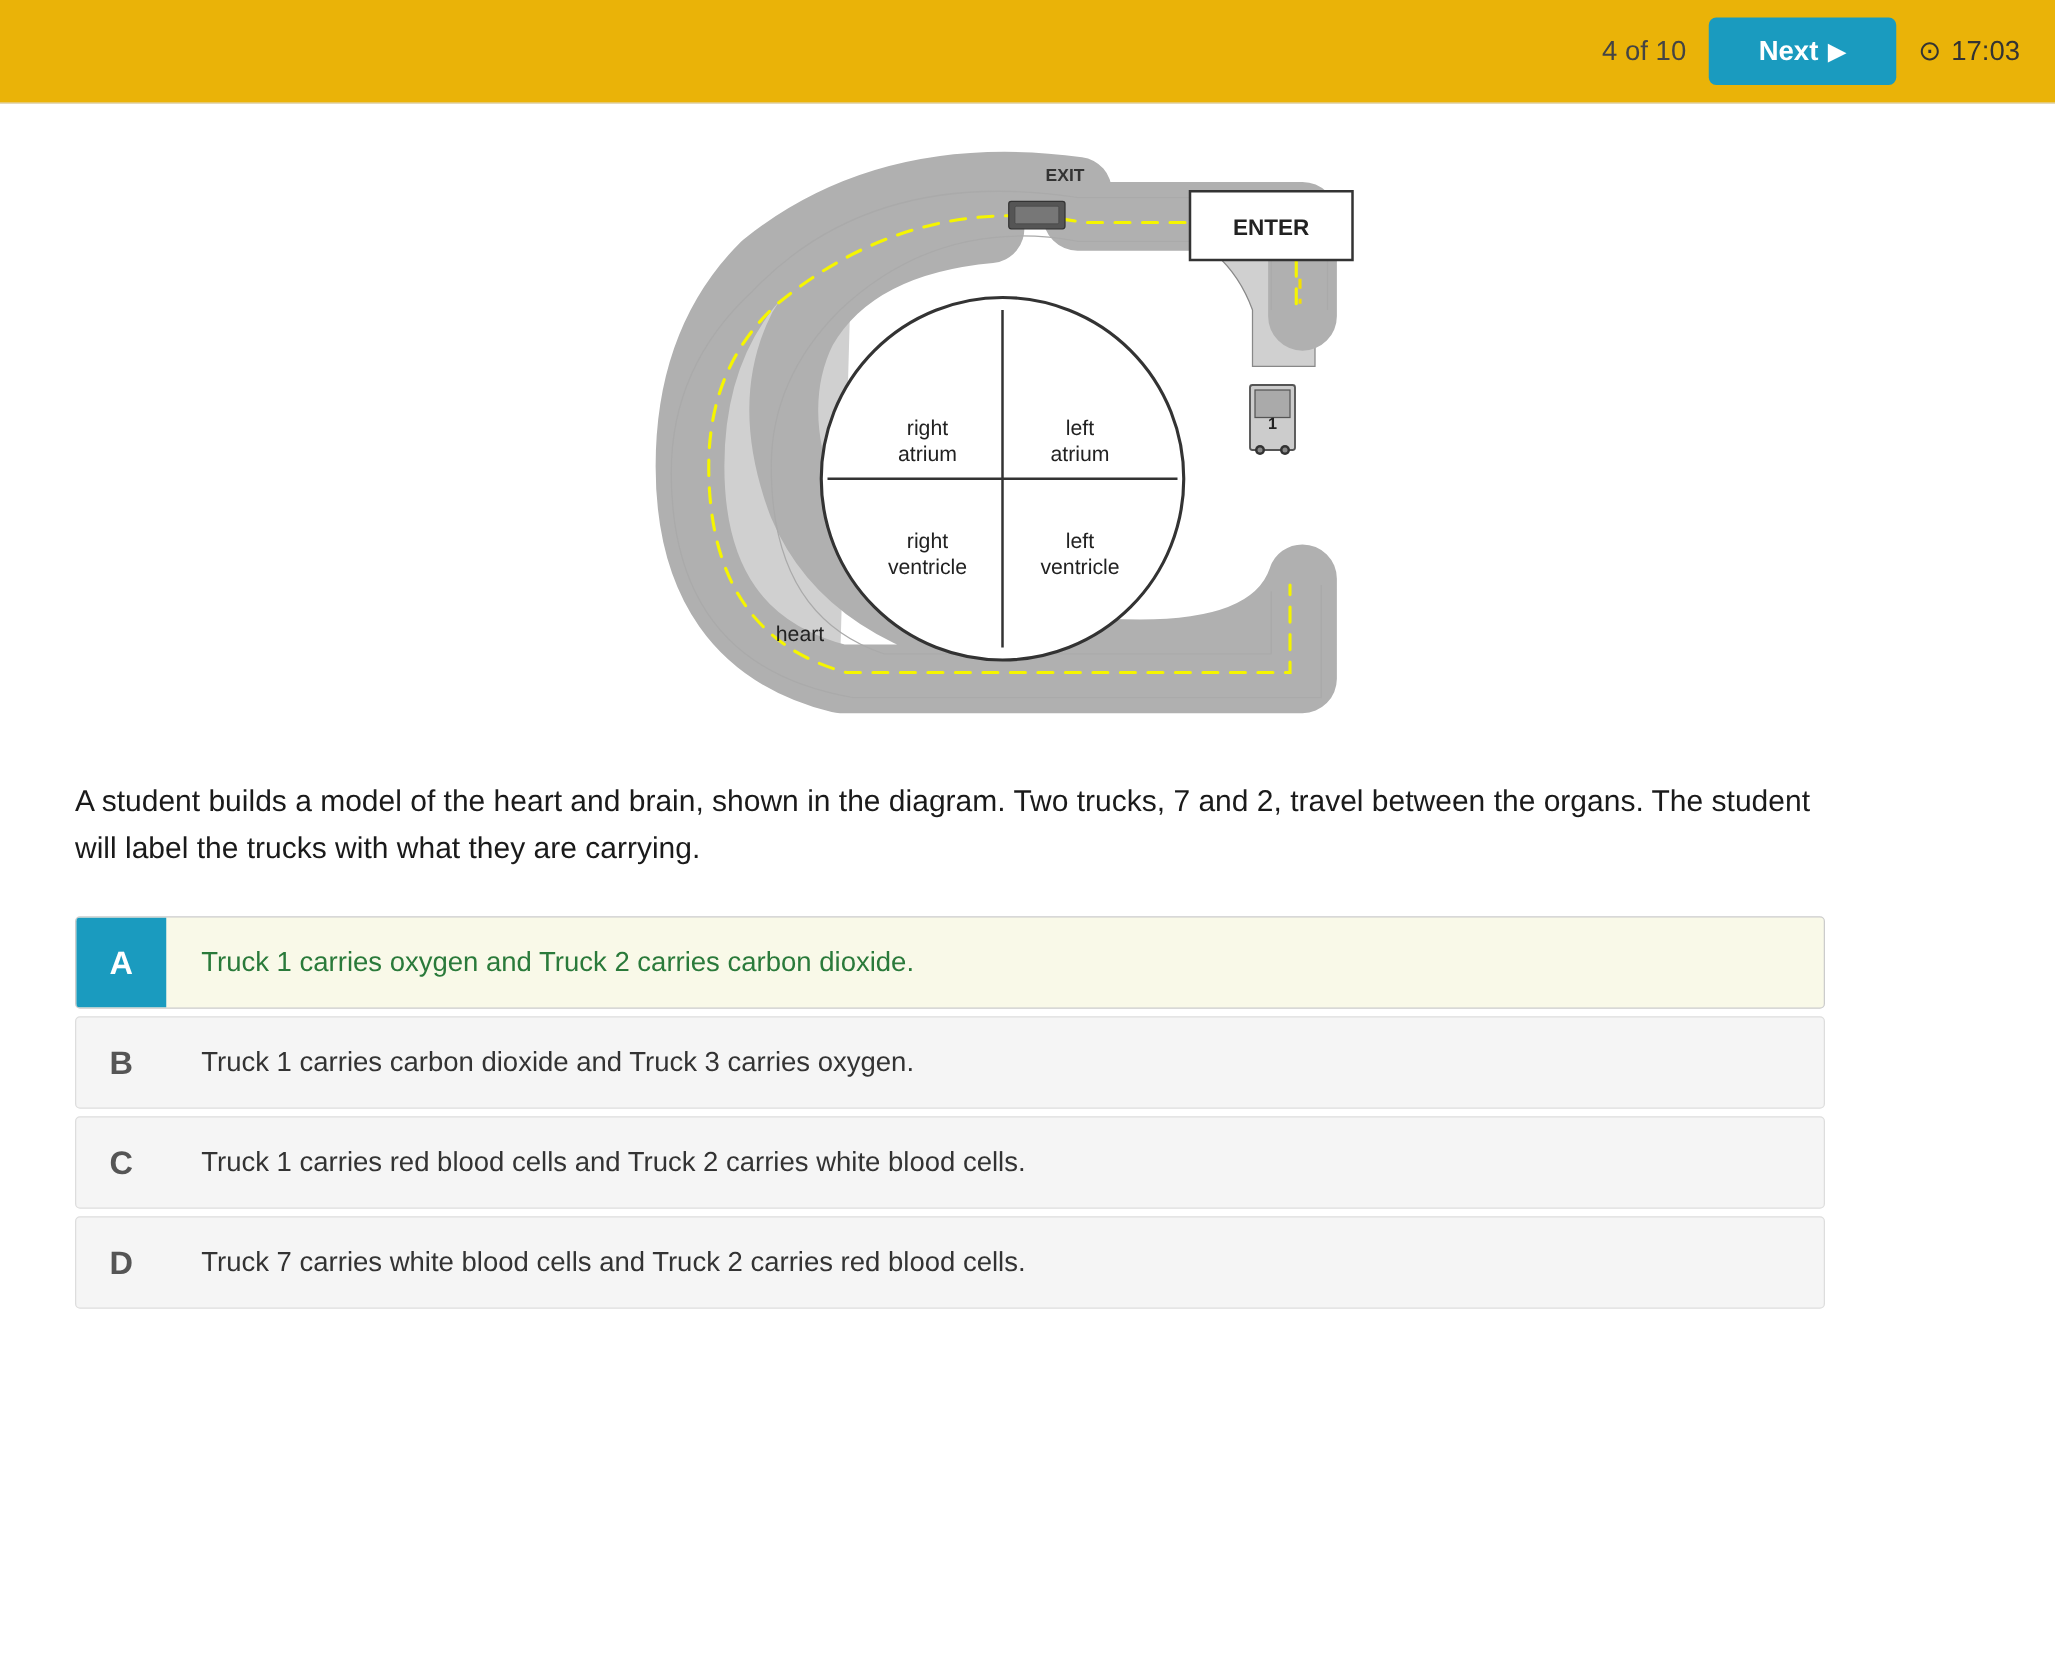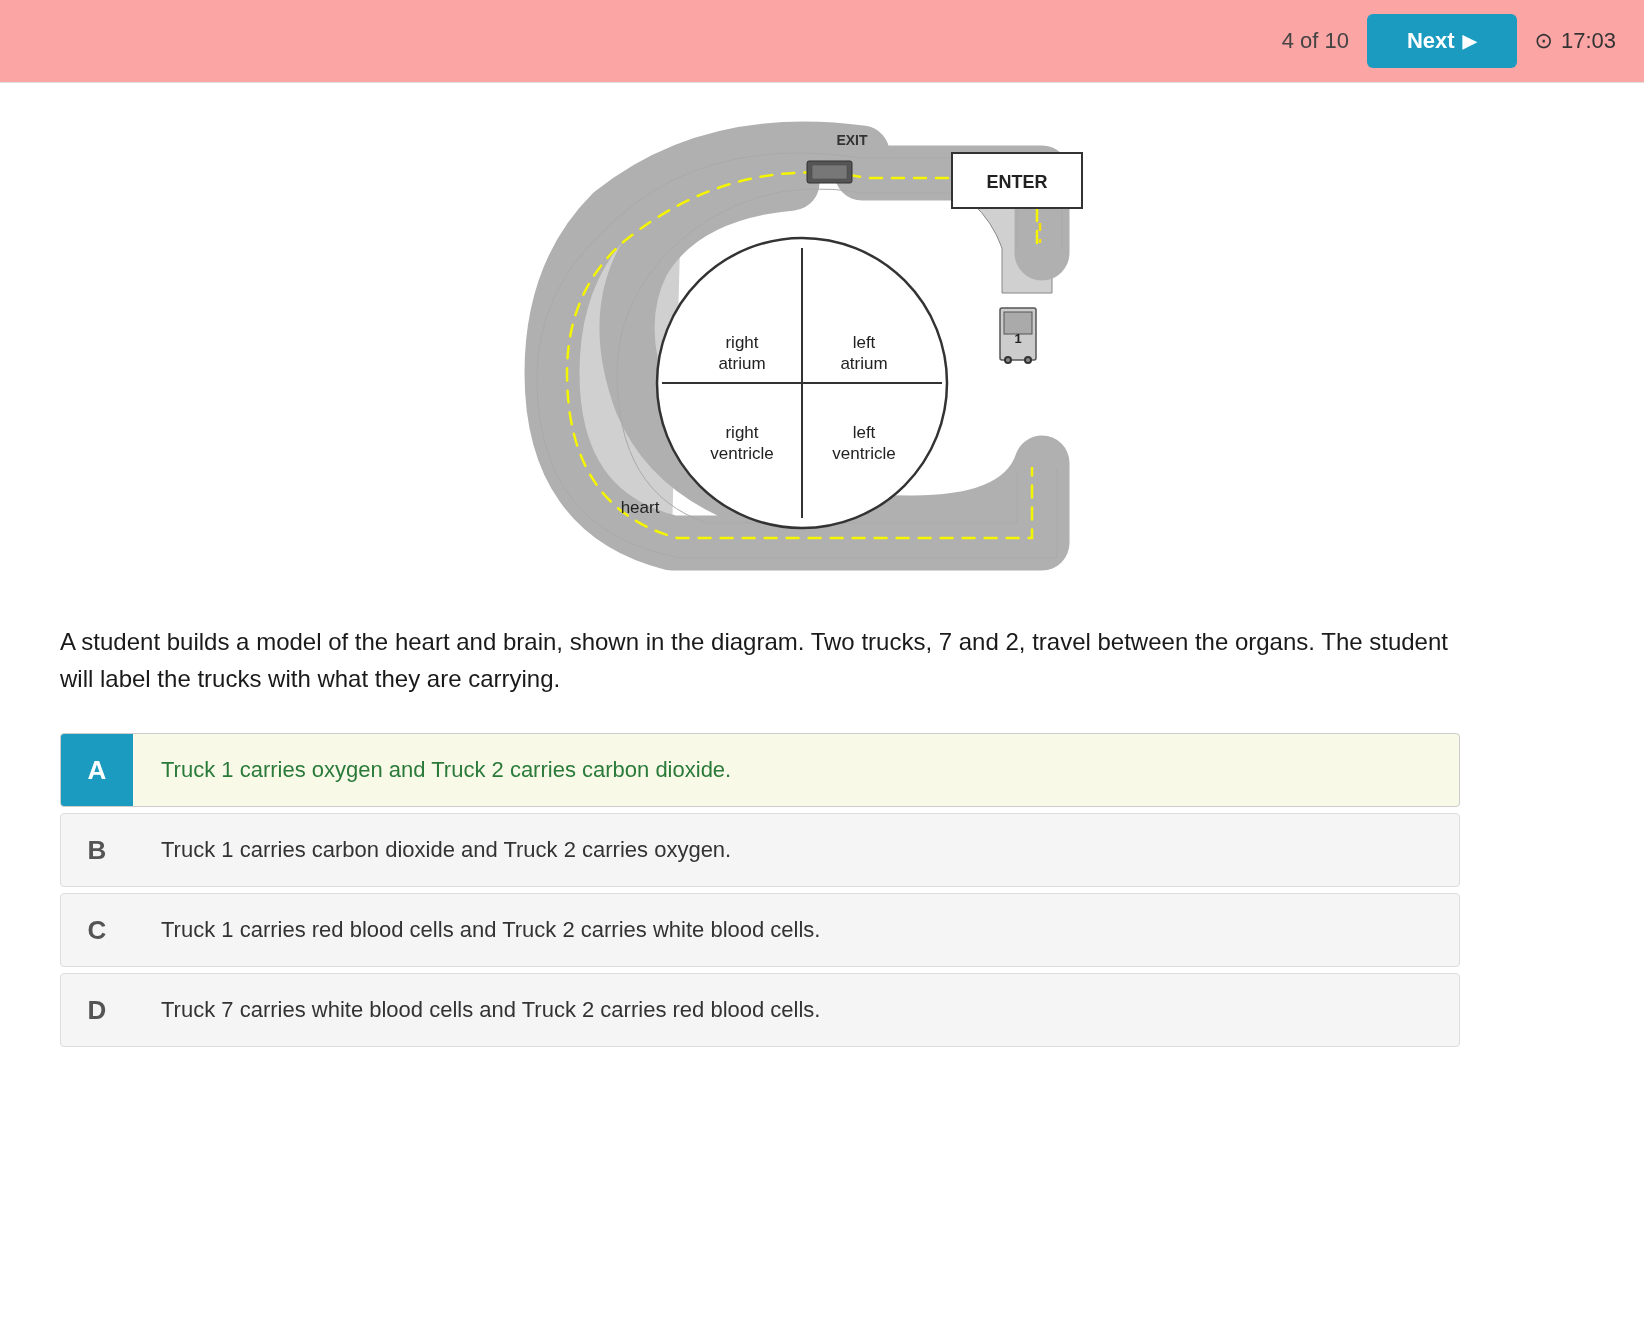--- a/index.html
+++ b/index.html
@@ -10,21 +10,21 @@
       min-height: 1326px;
       width: 1644px;
     }
 
     
     .header {
       display: flex;
       align-items: center;
       justify-content: flex-end;
       padding: 14px 28px;
-      background: #fca5a5;
+      background: #eab308;
       border-bottom: 1px solid #e0e0e0;
       gap: 18px;
     }
     .progress-label {
       font-size: 22px;
       color: #444;
       font-weight: 400;
     }
     .next-button {
       background: #1a9bbf;
@@ -226,21 +226,21 @@
 
   <div class="answers-container">
 
     <div class="answer-option selected">
       <div class="answer-letter-box">A</div>
       <span class="answer-text">Truck 1 carries oxygen and Truck 2 carries carbon dioxide.</span>
     </div>
 
     <div class="answer-option unselected">
       <div class="answer-letter-box unselected">B</div>
-      <span class="answer-text">Truck 1 carries carbon dioxide and Truck 2 carries oxygen.</span>
+      <span class="answer-text">Truck 1 carries carbon dioxide and Truck 3 carries oxygen.</span>
     </div>
 
     <div class="answer-option unselected">
       <div class="answer-letter-box unselected">C</div>
       <span class="answer-text">Truck 1 carries red blood cells and Truck 2 carries white blood cells.</span>
     </div>
 
     <div class="answer-option unselected">
       <div class="answer-letter-box unselected">D</div>
       <span class="answer-text">Truck 7 carries white blood cells and Truck 2 carries red blood cells.</span>

